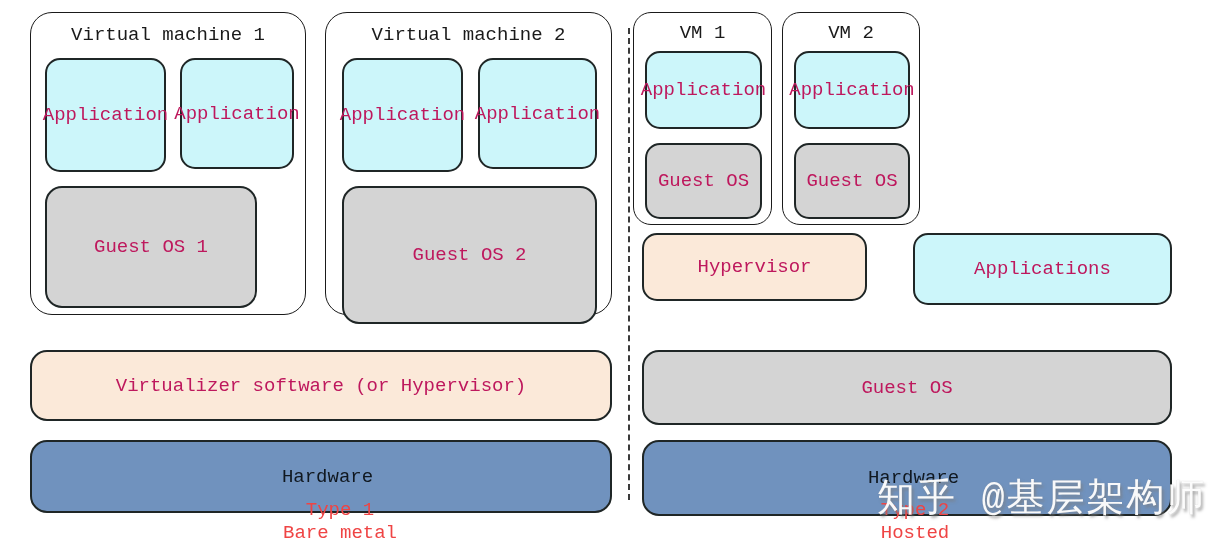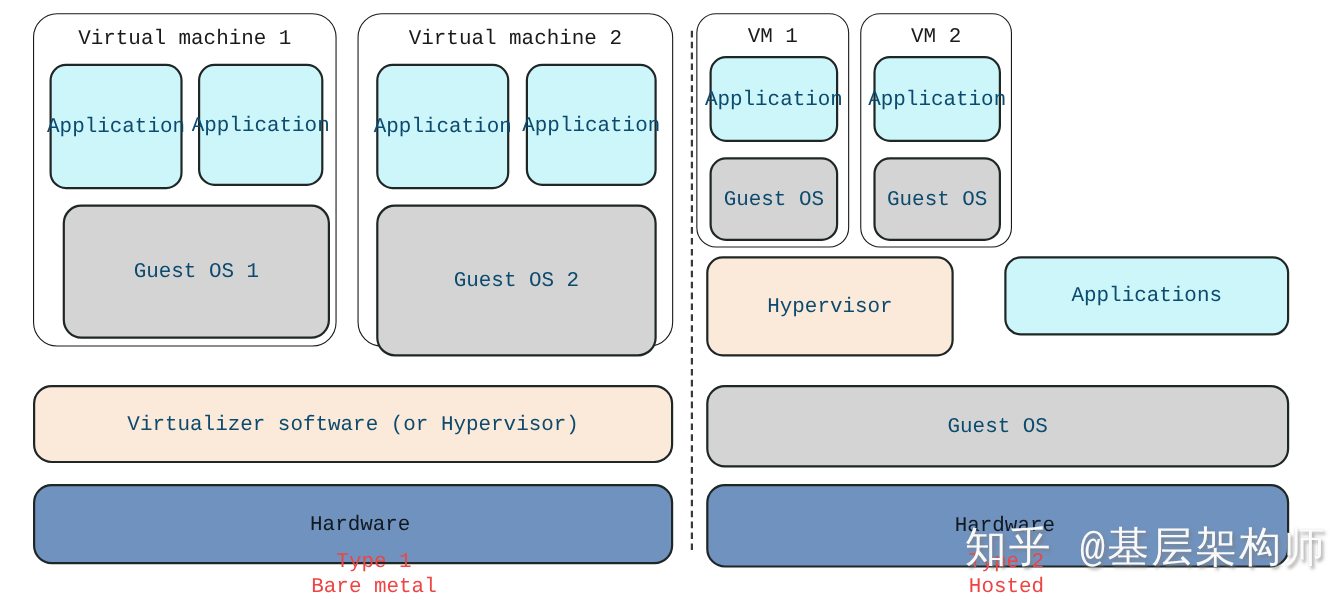--- a/index.html
+++ b/index.html
@@ -38,21 +38,21 @@
   
   .node {
     position: absolute;
     border: 2px solid #1f2626;
     border-radius: 15px;
     box-sizing: border-box;
     display: flex;
     align-items: center;
     justify-content: center;
     font-size: 19px;
-    color: #0c4a6e;
+    color: #be185d;
     text-align: center;
   }
   .node.app   { background: #ccf6fa; }
   .node.os    { background: #d4d4d4; }
   .node.hyp   { background: #fbe9d9; }
   .node.hw    { background: #7092be; color: #101820; padding-left: 13px; }
   .node.wide  { border-radius: 17px; margin-top: 28px; }
 
   
   .divider {
@@ -83,21 +83,21 @@
 </style>
 </head>
 <body>
 
 <div id="canvas">
 
   <div class="vm-container" style="left:30px; top:12px; width:276px; height:303px;">
     <div class="vm-title" style="top:11px;">Virtual machine 1</div>
     <div class="node app" style="left:14px; top:45px; width:121px; height:114px;">Application</div>
     <div class="node app" style="left:149px; top:45px; width:114px; height:111px;">Application</div>
-    <div class="node os" style="left:26px; top:173px; width:243px; height:122px; border-radius:17px;">Guest OS 1</div>
+    <div class="node os" style="left:14px; top:173px; width:212px; height:122px; border-radius:17px;">Guest OS 1</div>
   </div>
 
   <div class="vm-container" style="left:325px; top:12px; width:287px; height:303px;padding-left:12px;">
     <div class="vm-title" style="top:11px;">Virtual machine 2</div>
     <div class="node app" style="left:16px; top:45px; width:121px; height:114px;">Application</div>
     <div class="node app" style="left:152px; top:45px; width:119px; height:111px;">Application</div>
     <div class="node os" style="left:16px; top:173px; width:255px; height:138px; border-radius:17px;">Guest OS 2</div>
   </div>
 
   <div class="node hyp wide" style="left:30px; top:322px; width:582px; height:71px;">Virtualizer software (or Hypervisor)</div>
@@ -116,21 +116,21 @@
     <div class="node app" style="left:11px; top:38px; width:117px; height:78px;">Application</div>
     <div class="node os" style="left:11px; top:130px; width:117px; height:76px;">Guest OS</div>
   </div>
 
   <div class="vm-container" style="left:782px; top:12px; width:138px; height:213px; border-radius:18px;">
     <div class="vm-title" style="top:9px;">VM 2</div>
     <div class="node app" style="left:11px; top:38px; width:116px; height:78px;">Application</div>
     <div class="node os" style="left:11px; top:130px; width:116px; height:76px;">Guest OS</div>
   </div>
 
-  <div class="node hyp" style="left:642px; top:233px; width:225px; height:91px;">Hypervisor</div>
+  <div class="node hyp" style="left:642px; top:233px; width:225px; height:68px;">Hypervisor</div>
 
   <div class="node app" style="left:913px; top:233px; width:259px; height:72px;">Applications</div>
 
   <div class="node os wide" style="left:642px; top:322px; width:530px; height:75px;">Guest OS</div>
 
   <div class="node hw wide" style="left:642px; top:412px; width:530px; height:76px;">Hardware</div>
 
   <div class="caption" style="left:642px; top:499px; width:546px;">
     <div>Type 2</div>
     <div>Hosted</div>

